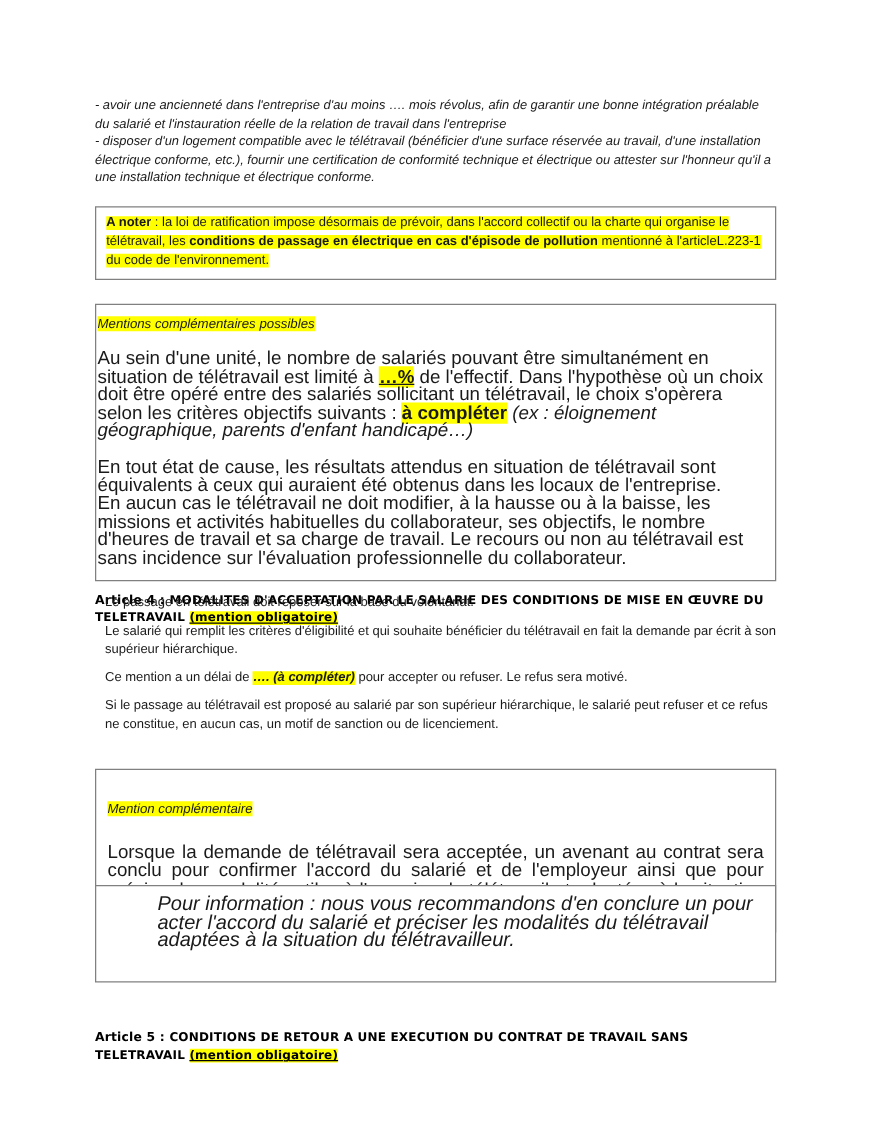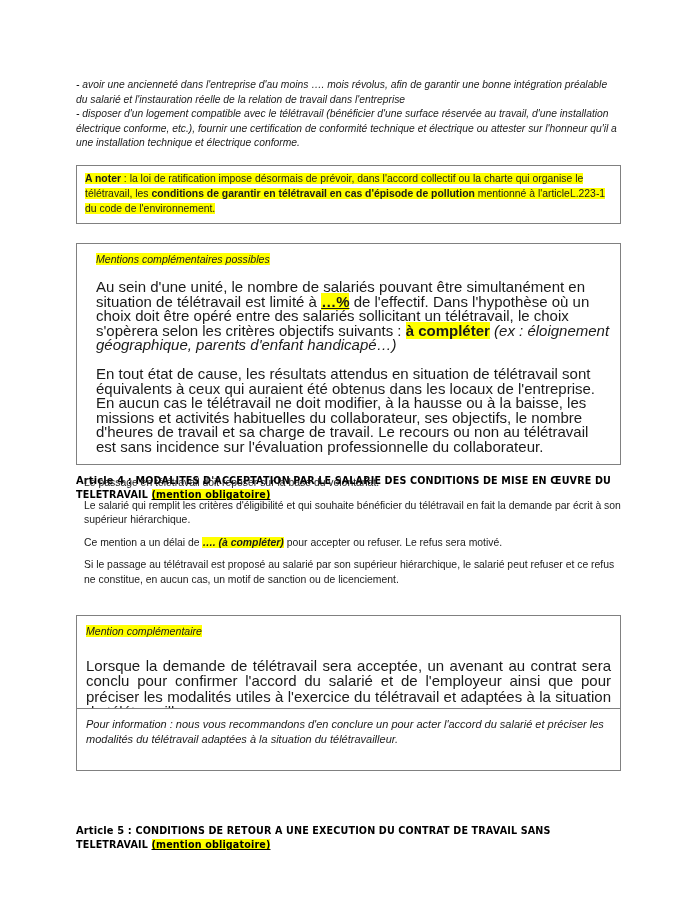--- a/index.html
+++ b/index.html
@@ -58,32 +58,32 @@
     border: 1px solid #808080;
     background: #ffffff;
     padding: 7px 9px 7px 9px;
     position: absolute;
     width: 545px;
   }
 
   #box-a-noter { top: 165px; padding: 6px 8px 7px 8px; }
   #box-a-noter .para { line-height: 14.8px; font-size: 10.4px; }
 
-  #box-mentions { top: 243px; padding: 8px 9px 9px 19px; }
+  #box-mentions { top: 243px; padding: 8px 9px 9px 1px; }
   #box-mentions .para { line-height: 14.6px; }
   #box-mentions .tag { margin-bottom: 14px; }
   #box-mentions .p-body { margin-bottom: 9px; }
   #box-mentions .p-last { margin-top: 14px; }
 
-  #box-mention-comp { top: 615px; padding: 8px 9px 9px 9px; }
+  #box-mention-comp { top: 615px; padding: 24px 9px 9px 9px; }
   #box-mention-comp .tag { margin-bottom: 20px; }
   #box-mention-comp .para { line-height: 15.4px; }
 
   #box-pour-info { top: 708px; padding: 8px 9px 24px 9px; }
-  #box-pour-info .para { line-height: 14.6px; font-size: 11px; }
+  #box-pour-info .para { line-height: 14.6px; font-size: 16px; margin-left: 40px; }
 
   .tag {
     font-style: italic;
     font-size: 10.6px;
     line-height: 14px;
   }
   .tag span { background: #ffff00; }
 
   
   .article-heading {
@@ -121,21 +121,21 @@
 
 <div class="page">
   <div class="content">
 
     <div id="intro-block">
       <p class="para">- avoir une ancienneté dans l'entreprise d'au moins …. mois révolus, afin de garantir une bonne intégration préalable du salarié et l'instauration réelle de la relation de travail dans l'entreprise</p>
       <p class="para">- disposer d'un logement compatible avec le télétravail (bénéficier d'une surface réservée au travail, d'une installation électrique conforme, etc.), fournir une certification de conformité technique et électrique ou attester sur l'honneur qu'il a une installation technique et électrique conforme.</p>
     </div>
 
     <div class="box" id="box-a-noter">
-      <p class="para"><span class="hl bold">A noter</span><span class="hl"> : la loi de ratification impose désormais de prévoir, dans l'accord collectif ou la charte qui organise le télétravail, les </span><span class="hl bold">conditions de garantir en télétravail en cas d'épisode de pollution</span><span class="hl"> mentionné à l'articleL.223-1 du code de l'environnement.</span></p>
+      <p class="para"><span class="hl bold">A noter</span><span class="hl"> : la loi de ratification impose désormais de prévoir, dans l'accord collectif ou la charte qui organise le télétravail, les </span><span class="hl bold">conditions de passage en électrique en cas d'épisode de pollution</span><span class="hl"> mentionné à l'articleL.223-1 du code de l'environnement.</span></p>
     </div>
 
     <div class="box" id="box-mentions">
       <div class="tag"><span>Mentions complémentaires possibles</span></div>
 
       <p class="para p-body"><span>Au sein d'une unité, le nombre de salariés pouvant être simultanément en situation de télétravail est limité à </span><span class="hl-u bold">…%</span><span> de l'effectif. Dans l'hypothèse où un choix doit être opéré entre des salariés sollicitant un télétravail, le choix s'opèrera selon les critères objectifs suivants : </span><span class="hl bold">à compléter</span><span class="italic"> (ex : éloignement géographique, parents d'enfant handicapé…)</span></p>
 
       <p class="para p-last">En tout état de cause, les résultats attendus en situation de télétravail sont équivalents à ceux qui auraient été obtenus dans les locaux de l'entreprise.</p>
 
       <p class="para">En aucun cas le télétravail ne doit modifier, à la hausse ou à la baisse, les missions et activités habituelles du collaborateur, ses objectifs, le nombre d'heures de travail et sa charge de travail. Le recours ou non au télétravail est sans incidence sur l'évaluation professionnelle du collaborateur.</p>

